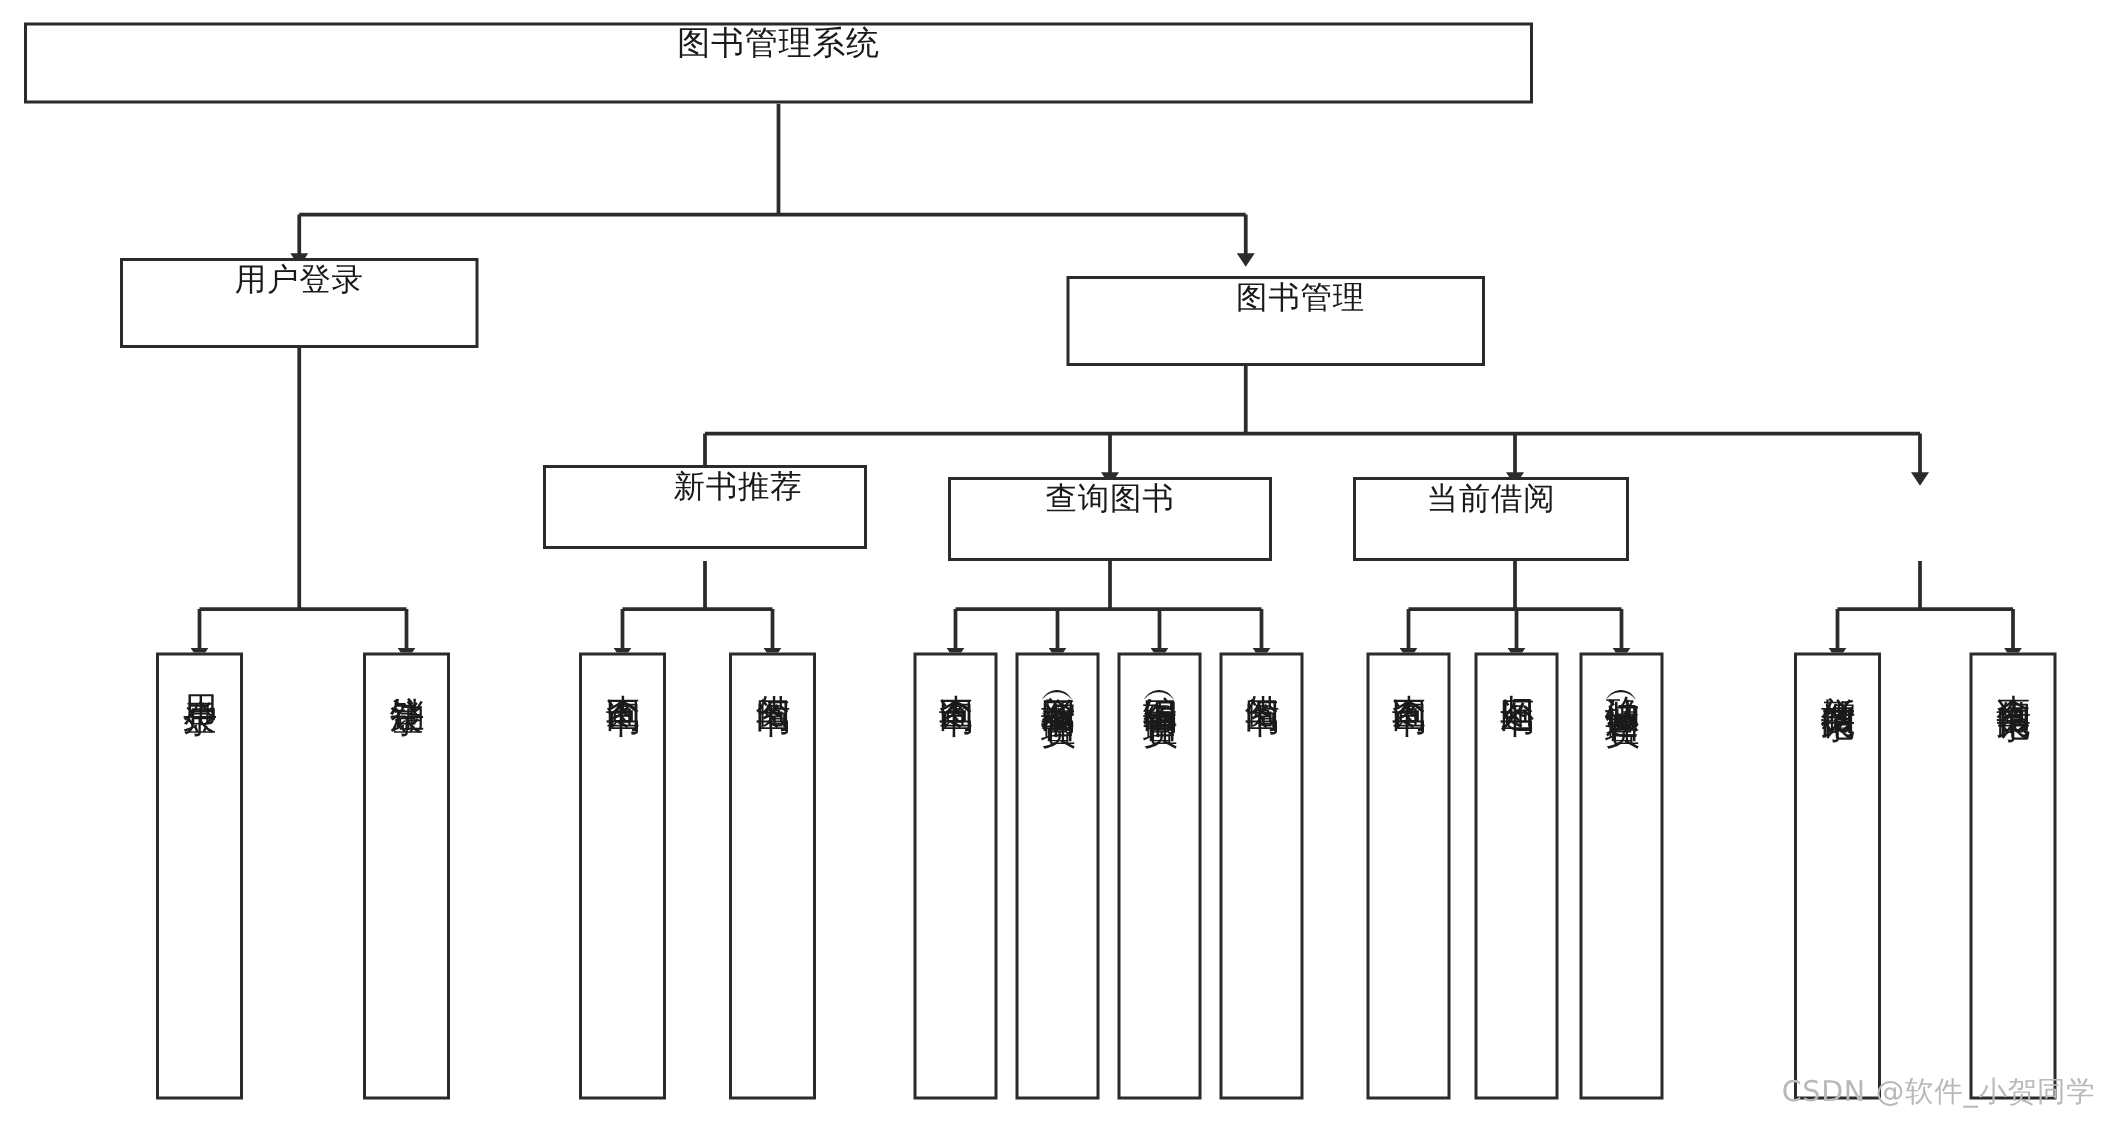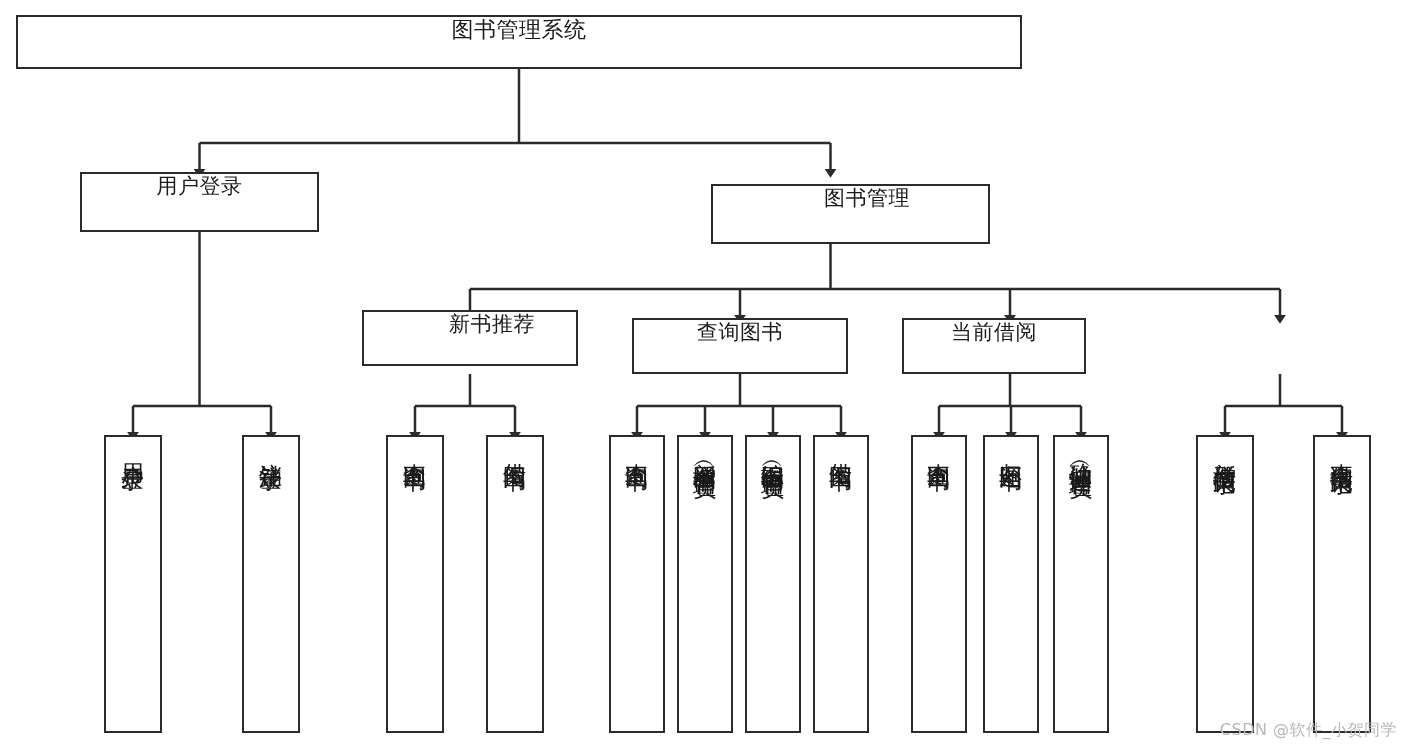--- a/index.html
+++ b/index.html
@@ -59,21 +59,21 @@
     text-orientation: upright;
     font-size: 23px;
     line-height: 1.05;
     letter-spacing: 2px;
     padding-top: 4px;
   }
   .watermark {
     position: absolute;
     right: 8px;
     bottom: 6px;
-    font-size: 16px;
+    font-size: 19px;
     color: #b9b9b9;
     letter-spacing: 0.5px;
     white-space: nowrap;
   }
 </style>
 </head>
 <body>
 
 <div id="canvas">
 

